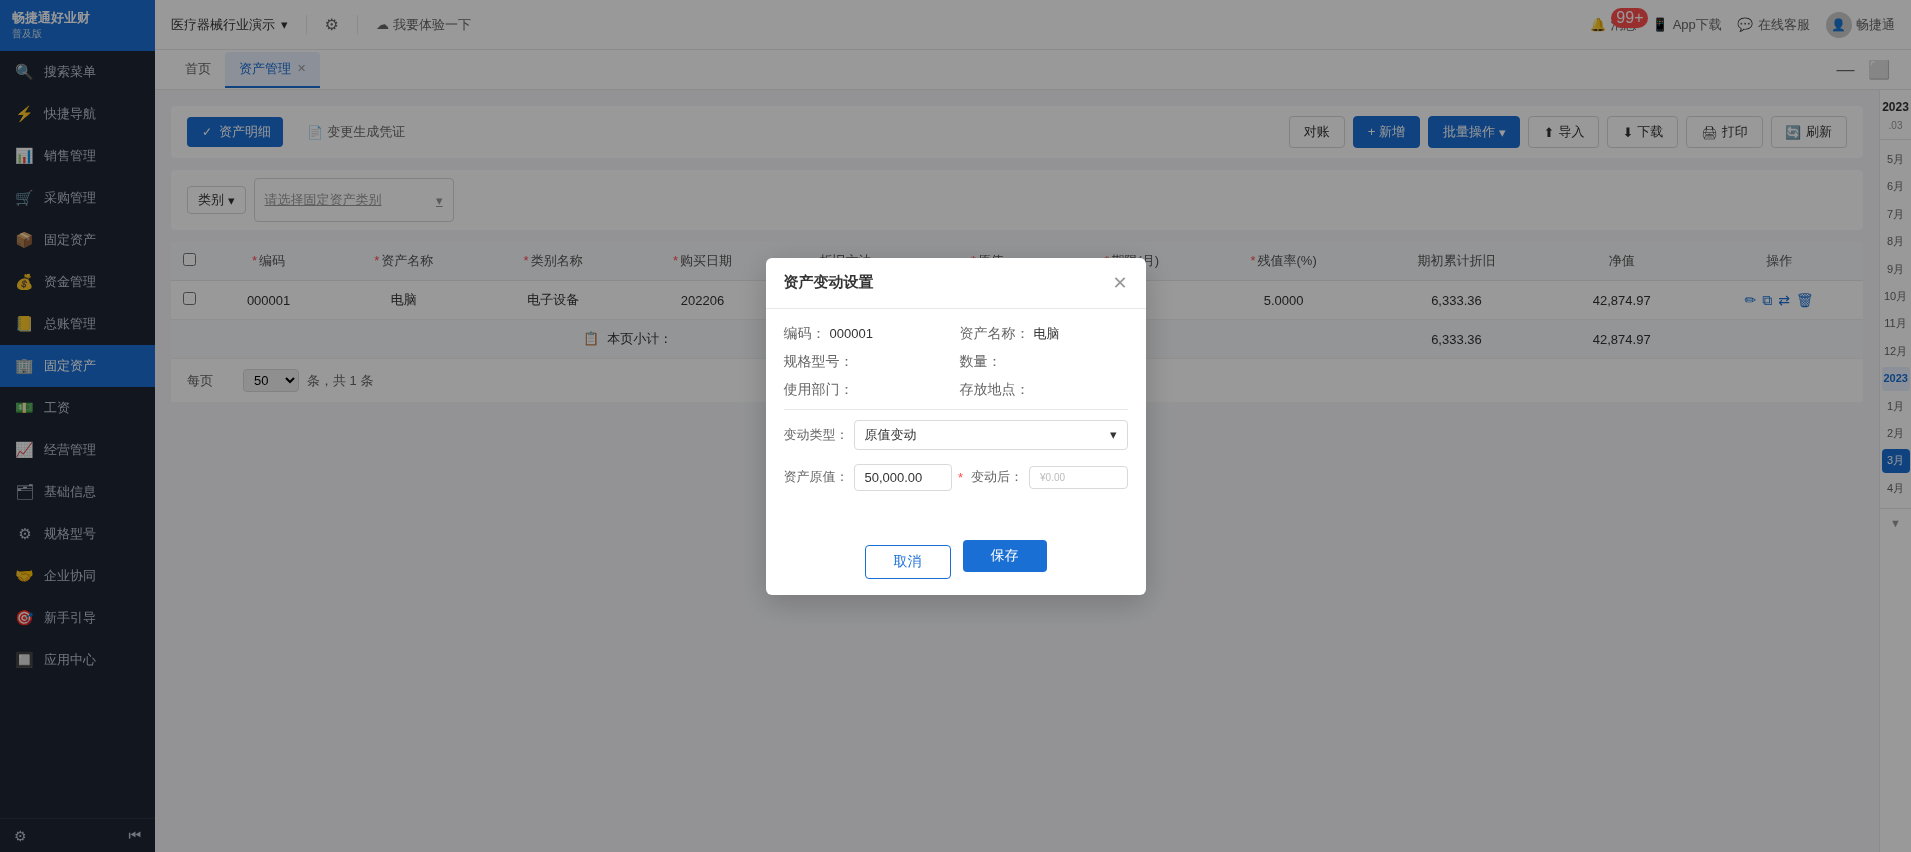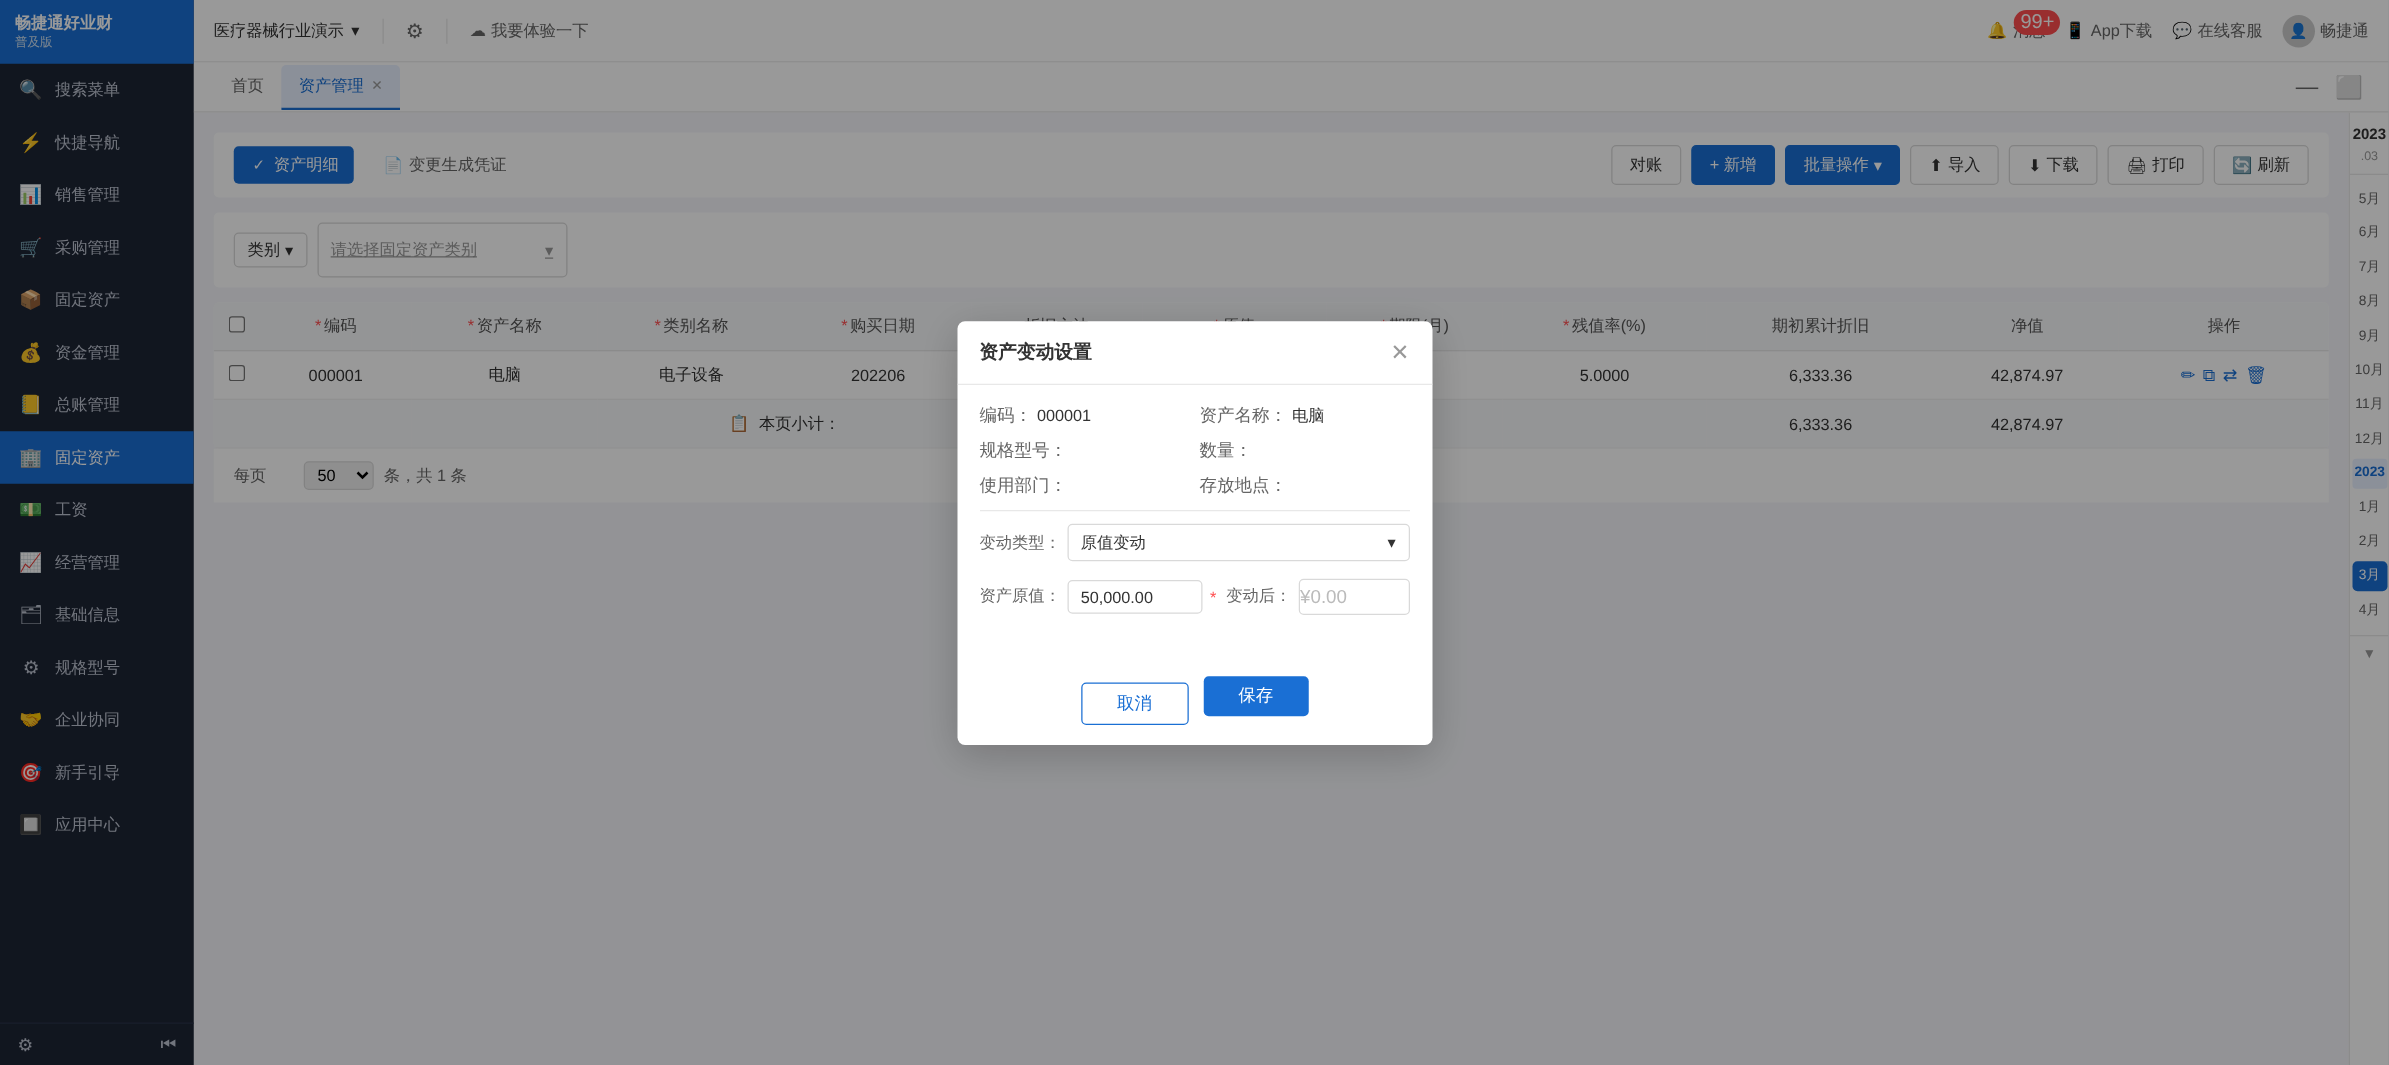--- a/index.html
+++ b/index.html
@@ -89,21 +89,21 @@
     .modal-row { display: flex; align-items: flex-start; gap: 8px; margin-bottom: 10px; }
     .modal-field { flex: 1; display: flex; align-items: center; gap: 4px; }
     .modal-label { color: #666; font-size: 14px; white-space: nowrap; }
     .modal-value { color: #333; font-size: 13px; }
     .modal-divider { border: none; border-top: 1px solid #e8e8e8; margin: 10px 0; }
     .modal-form-row { display: flex; align-items: center; margin-bottom: 14px; }
     .modal-form-label { color: #666; font-size: 13px; width: 70px; flex-shrink: 0; }
     .modal-form-field { flex: 1; display: flex; align-items: center; gap: 6px; }
     .modal-select { border: 1px solid #d9d9d9; border-radius: 4px; padding: 5px 10px; font-size: 13px; background: #fff; flex: 1; display: flex; align-items: center; justify-content: space-between; cursor: pointer; }
     .modal-input { border: 1px solid #d9d9d9; border-radius: 4px; padding: 5px 10px; font-size: 13px; background: #fff; flex: 1; color: #333; }
-    .modal-input-placeholder { border: 1px solid #d9d9d9; border-radius: 4px; padding: 5px 0; font-size: 15px; background: #fff; flex: 1; color: #bbb; }
+    .modal-input-placeholder { border: 1px solid #d9d9d9; border-radius: 4px; padding: 5px 10px; font-size: 10px; background: #fff; flex: 1; color: #bbb; }
     .required-marker { color: #ff4d4f; margin-right: 2px; }
     .modal-footer { display: flex; align-items: center; justify-content: center; gap: 12px; padding: 12px 18px 16px; }
     .btn-cancel { padding: 7px 28px; border: 1px solid #1a6fd4; background: #fff; color: #1a6fd4; border-radius: 4px; cursor: pointer; font-size: 14px; margin-top: 12px; }
     .btn-save { padding: 7px 28px; border: none; background: #1a6fd4; color: #fff; border-radius: 4px; cursor: pointer; font-size: 14px; }
 
     .checkbox-cell { width: 36px; }
     input[type="checkbox"] { cursor: pointer; }
     .top-right-btn { background: none; border: none; cursor: pointer; color: #666; font-size: 18px; padding: 4px; }
   </style>
 </head>

